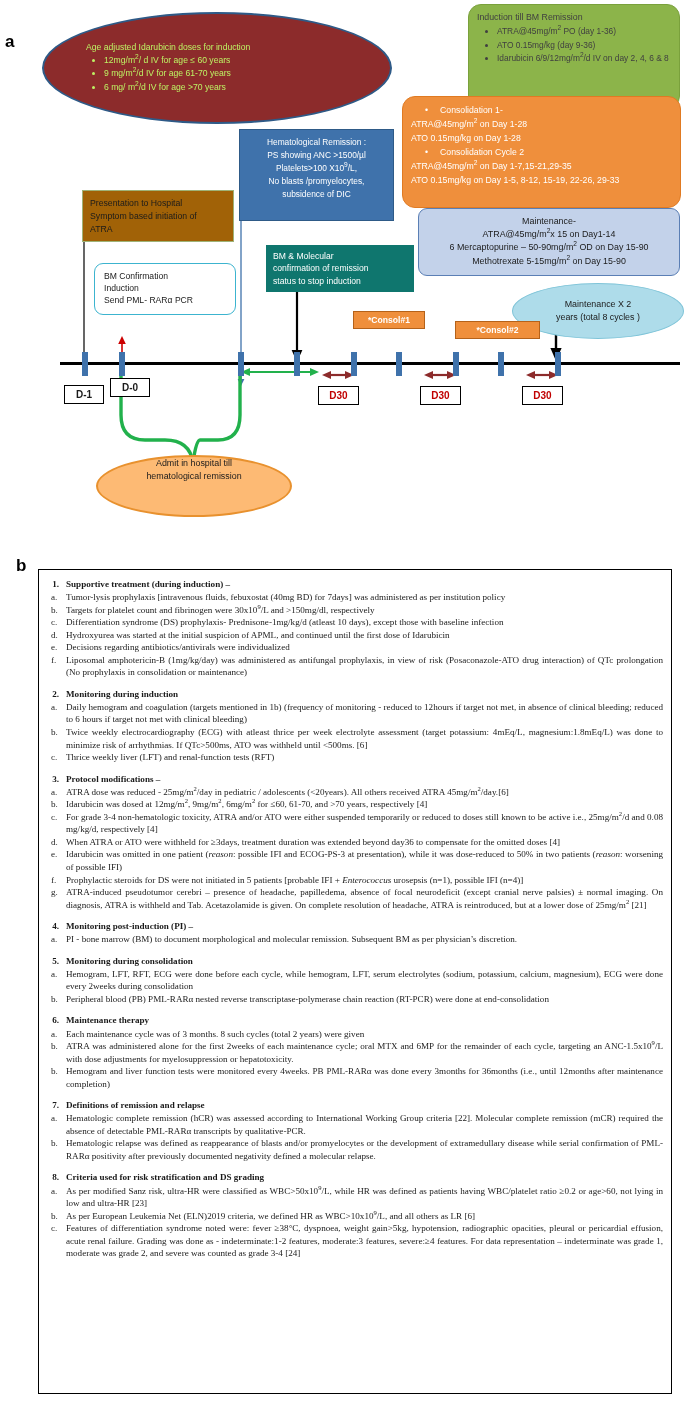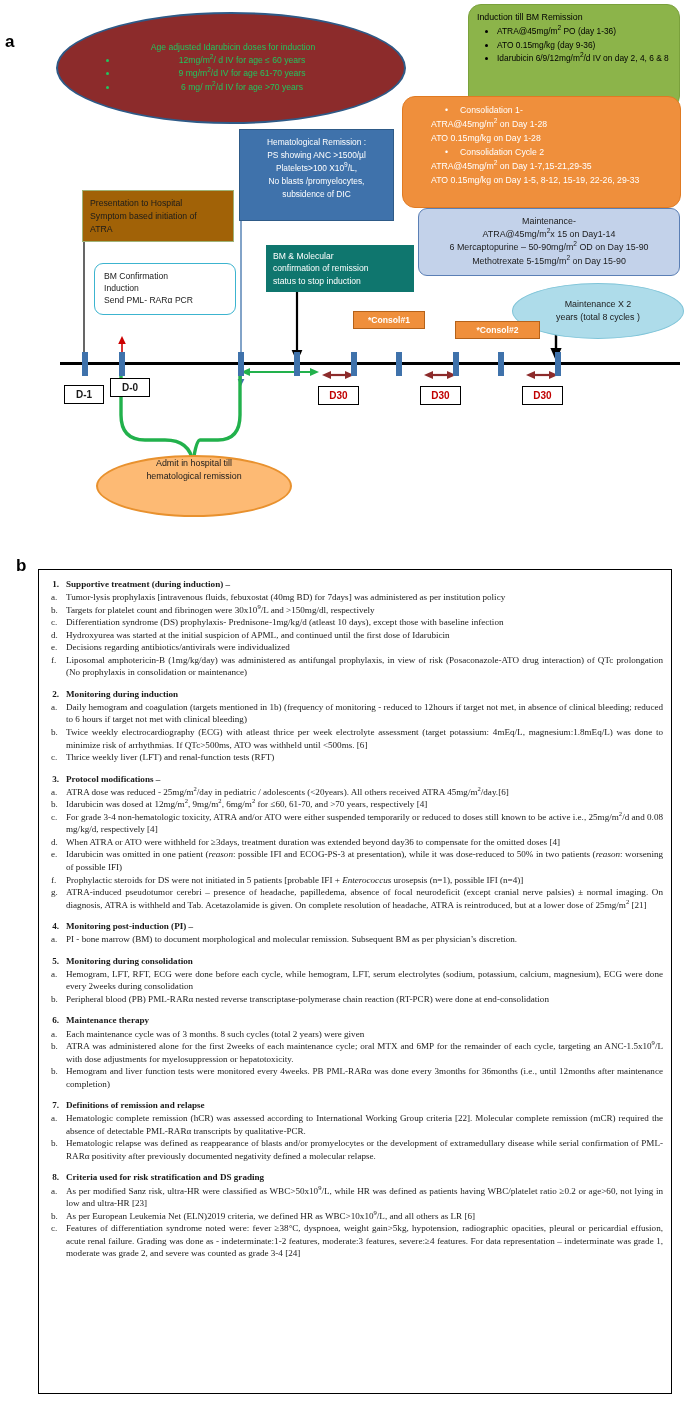--- a/index.html
+++ b/index.html
@@ -24,49 +24,49 @@
   #label-a { left: 5px;  top: 32px; }
   #label-b { left: 16px; top: 556px; }
 
   
   #panel-a { position:absolute; left:0; top:0; width:685px; height:545px; }
 
   .cbox { position:absolute; }
 
   
   #ellipse-idarubicin {
-    left: 56px; top: 12px; width: 350px; height: 112px;
+    left: 42px; top: 12px; width: 350px; height: 112px;
     background: #8c2b2b;
     border: 2.2px solid #2e5a87;
     border-radius: 50%;
-    color: #22c55e;
-    display: flex; align-items: center; justify-content: center; text-align: center;
+    color: #bef264;
+    display: flex; align-items: center; justify-content: center;
   }
   #ellipse-idarubicin .inner { width: 270px; }
   #ellipse-idarubicin .hd { font-size: 8.6px; margin-bottom: 2px; padding-left: 4px;}
   #ellipse-idarubicin ul { margin:0; padding-left: 22px; }
   #ellipse-idarubicin li { font-size: 8.6px; line-height: 1.52; }
 
   
   #box-induction {
     left: 468px; top: 4px; width: 212px; height: 105px;
     background: #8cb44a; border: 1.6px solid #7aa13c;
-    border-radius: 13px; color: #000000; padding: 7px 6px 4px 8px;
+    border-radius: 13px; color: #404040; padding: 7px 6px 4px 8px;
   }
   #box-induction .hd { font-size: 8.8px; margin-bottom:3px; }
   #box-induction ul { margin:0; padding-left: 20px; }
   #box-induction li { font-size: 8.4px; line-height: 1.62; }
 
   
   #box-consolidation {
     left: 402px; top: 96px; width: 279px; height: 112px;
     background: #ef8f3c; border: 1.6px solid #e07a22;
     border-radius: 13px; color: #ffffff; padding: 6px 8px 4px 8px;
   }
-  #box-consolidation .bl { font-size: 8.7px; line-height: 1.62; margin-left: 20px; }
+  #box-consolidation .bl { font-size: 8.7px; line-height: 1.62; }
   #box-consolidation .bullet { padding-left: 26px; text-indent: -12px; }
   #box-consolidation .bullet:before { content:"\2022"; padding-right: 12px; }
 
   
   #box-maintenance {
     left: 418px; top: 208px; width: 262px; height: 68px;
     background: #c3d2ea; border: 1.5px solid #5b7fb5;
     border-radius: 9px; color: #1b1b1b; padding: 6px 5px;
     text-align: center;
   }

